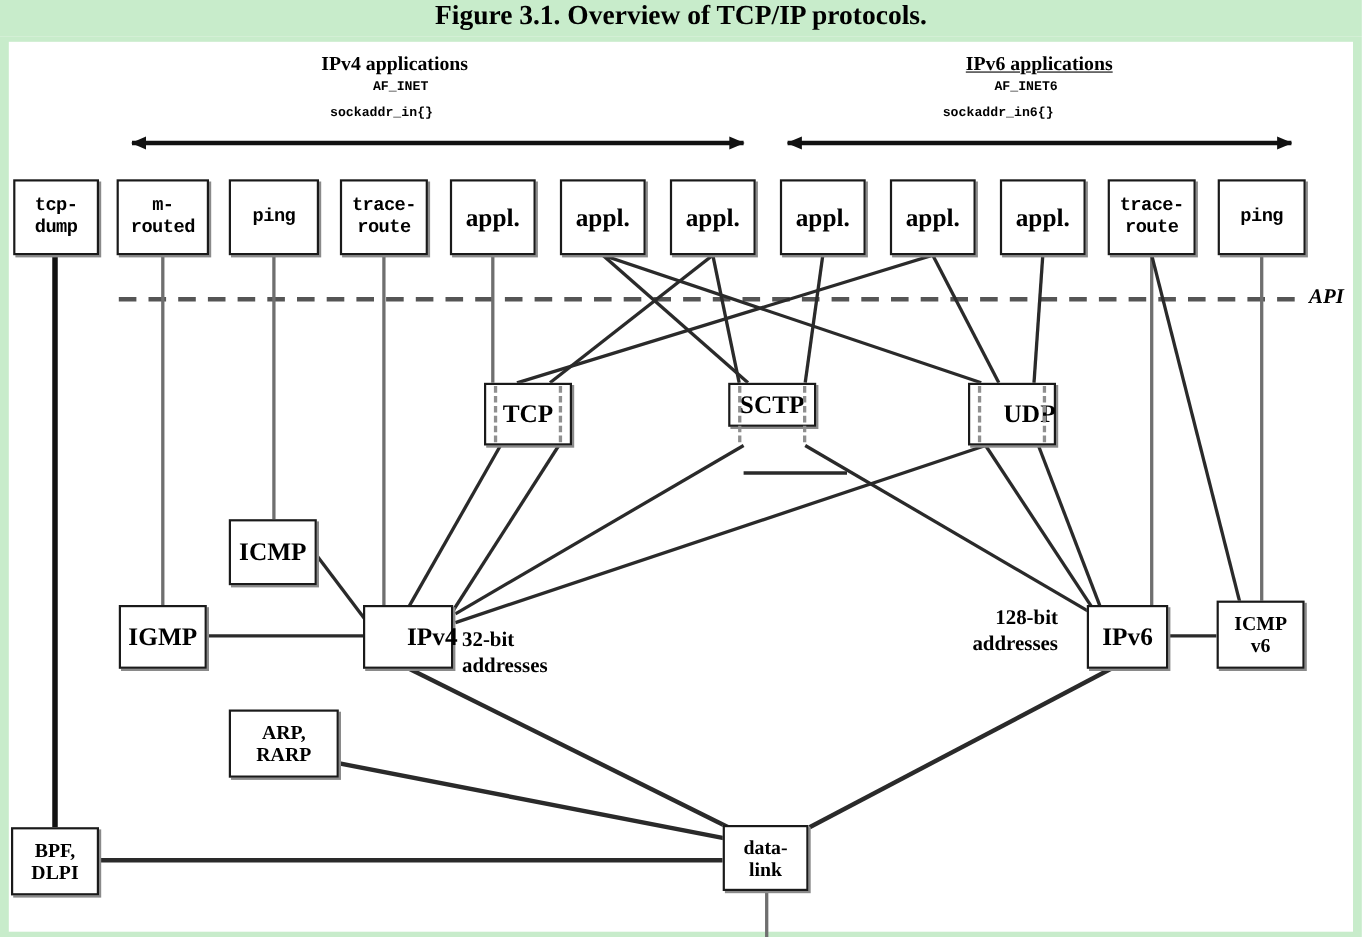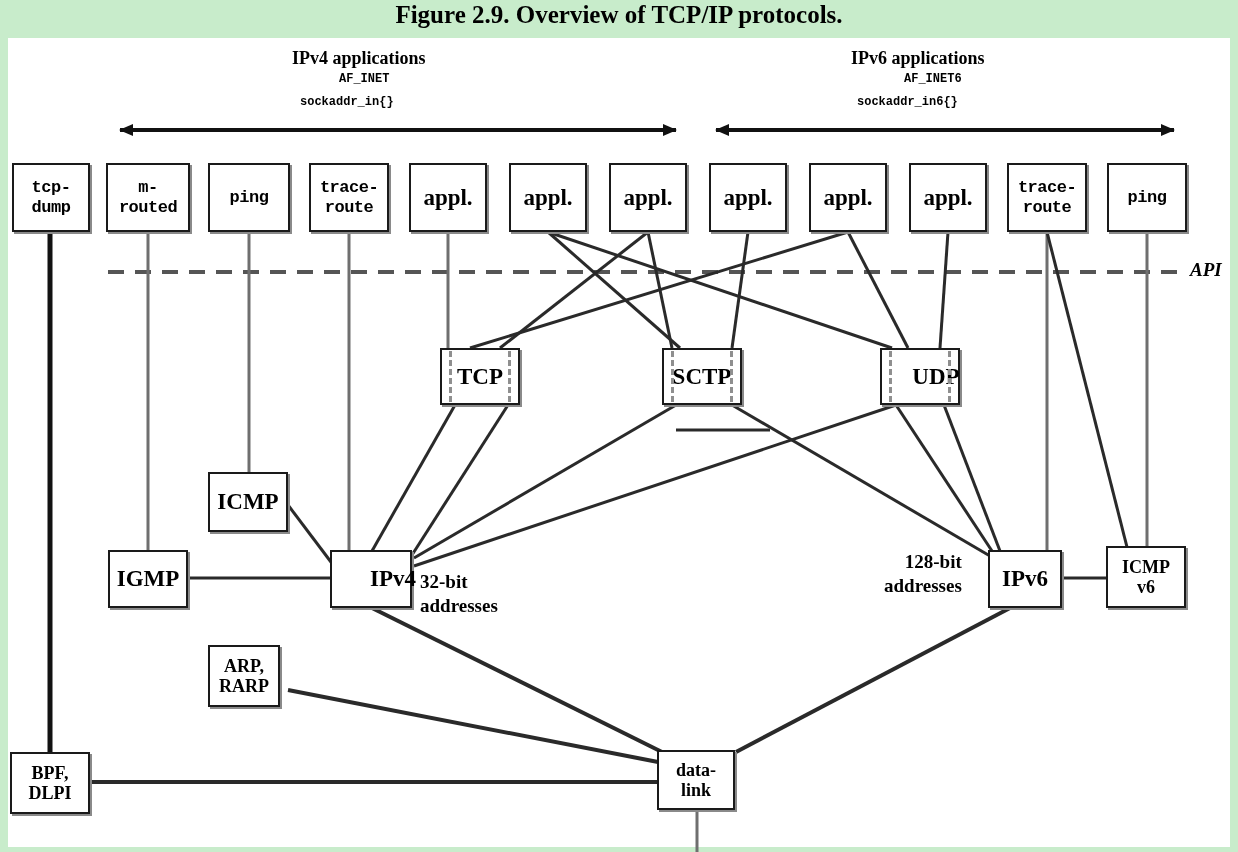--- a/index.html
+++ b/index.html
@@ -68,21 +68,21 @@
   .hdr-mono{font-family:"Liberation Mono","DejaVu Sans Mono",monospace;font-weight:700;font-size:12px;letter-spacing:0px;}
   .addr{font-family:"Liberation Serif",serif;font-weight:bold;font-size:19px;line-height:1.25;}
   .api{font-family:"Liberation Serif",serif;font-style:italic;font-weight:bold;font-size:19px;}
 </style>
 </head>
 <body>
 
 <div id="page">
 
   <div id="caption-band">
-    <div id="caption-text">Figure 2.9. Overview of TCP/IP protocols.</div>
+    <div id="caption-text">Figure 3.1. Overview of TCP/IP protocols.</div>
   </div>
 
   <div id="figure">
     <div id="figure-inner"></div>
   </div>
 
   <svg id="svg-layer" viewBox="0 0 1238 852" xmlns="http://www.w3.org/2000/svg">
     <defs>
       <marker id="ah-r" markerWidth="14" markerHeight="12" refX="13" refY="6" orient="auto" markerUnits="userSpaceOnUse">
         <path d="M0,0 L14,6 L0,12 Z" fill="#111"></path>
@@ -151,21 +151,21 @@
       <line x1="1010" y1="608" x2="736" y2="752"></line>
       <line x1="288" y1="690" x2="658" y2="762"></line>
       <line x1="90" y1="782" x2="657" y2="782"></line>
     </g>
   </svg>
 
   <div class="lbl hdr-title" style="left:292px;top:48px;">IPv4 applications</div>
   <div class="lbl hdr-mono" style="left:339px;top:72px;">AF_INET</div>
   <div class="lbl hdr-mono" style="left:300px;top:95px;">sockaddr_in{}</div>
 
-  <div class="lbl hdr-title" style="left:851px;top:48px;">IPv6 applications</div>
+  <div class="lbl hdr-title" style="left:878px;top:48px;text-decoration:underline;">IPv6 applications</div>
   <div class="lbl hdr-mono" style="left:904px;top:72px;">AF_INET6</div>
   <div class="lbl hdr-mono" style="left:857px;top:95px;">sockaddr_in6{}</div>
 
   <div class="lbl api" style="left:1190px;top:259px;">API</div>
 
   <div class="bx mono" style="left:12px;top:163px;width:78px;height:69px;">
     <span><span>tcp-</span><br><span>dump</span></span>
   </div>
   <div class="bx mono" style="left:106px;top:163px;width:84px;height:69px;">
     <span><span>m-</span><br><span>routed</span></span>
@@ -205,21 +205,21 @@
 
   <div class="proto" style="left:440px;top:348px;width:80px;height:57px;">
     <div class="bx serifb" style="left:0;top:0;width:80px;height:57px;">
       <span>TCP</span>
     </div>
     <div class="rail" style="left:9px;"></div>
     <div class="rail" style="left:68px;"></div>
   </div>
 
   <div class="proto" style="left:662px;top:348px;width:80px;height:57px;">
-    <div class="bx serifb" style="left:0;top:0;width:80px;height:57px;align-items:center;">
+    <div class="bx serifb" style="left:0;top:0;width:80px;height:40px;align-items:center;">
       <span>SCTP</span>
     </div>
     <div class="rail" style="left:9px;"></div>
     <div class="rail" style="left:68px;"></div>
   </div>
 
   <div class="proto" style="left:880px;top:348px;width:80px;height:57px;">
     <div class="bx serifb" style="left:0;top:0;width:80px;height:57px;padding-left:32px;">
       <span>UDP</span>
     </div>
@@ -243,21 +243,21 @@
     <span><span>ICMP</span><br><span>v6</span></span>
   </div>
 
   <div class="lbl addr" style="left:420px;top:550px;margin-top:20px;">
     <span>32-bit</span><br><span>addresses</span>
   </div>
   <div class="lbl addr" style="left:884px;top:550px;text-align:right;">
     <span>128-bit</span><br><span>addresses</span>
   </div>
 
-  <div class="bx serifb-sm" style="left:208px;top:645px;width:72px;height:62px;">
+  <div class="bx serifb-sm" style="left:208px;top:645px;width:100px;height:62px;">
     <span><span>ARP,</span><br><span>RARP</span></span>
   </div>
   <div class="bx serifb-sm" style="left:10px;top:752px;width:80px;height:62px;">
     <span><span>BPF,</span><br><span>DLPI</span></span>
   </div>
   <div class="bx serifb-sm" style="left:657px;top:750px;width:78px;height:60px;">
     <span><span>data-</span><br><span>link</span></span>
   </div>
 
 </div>

